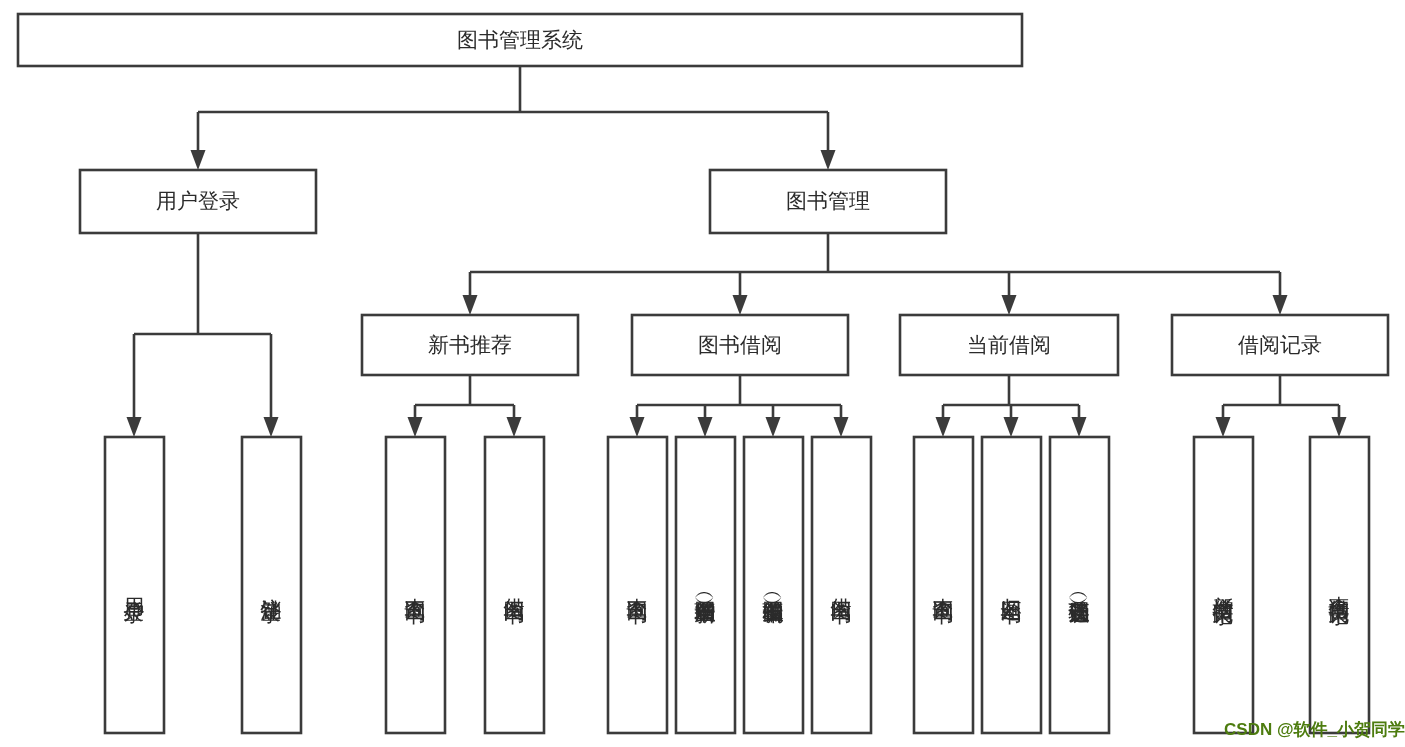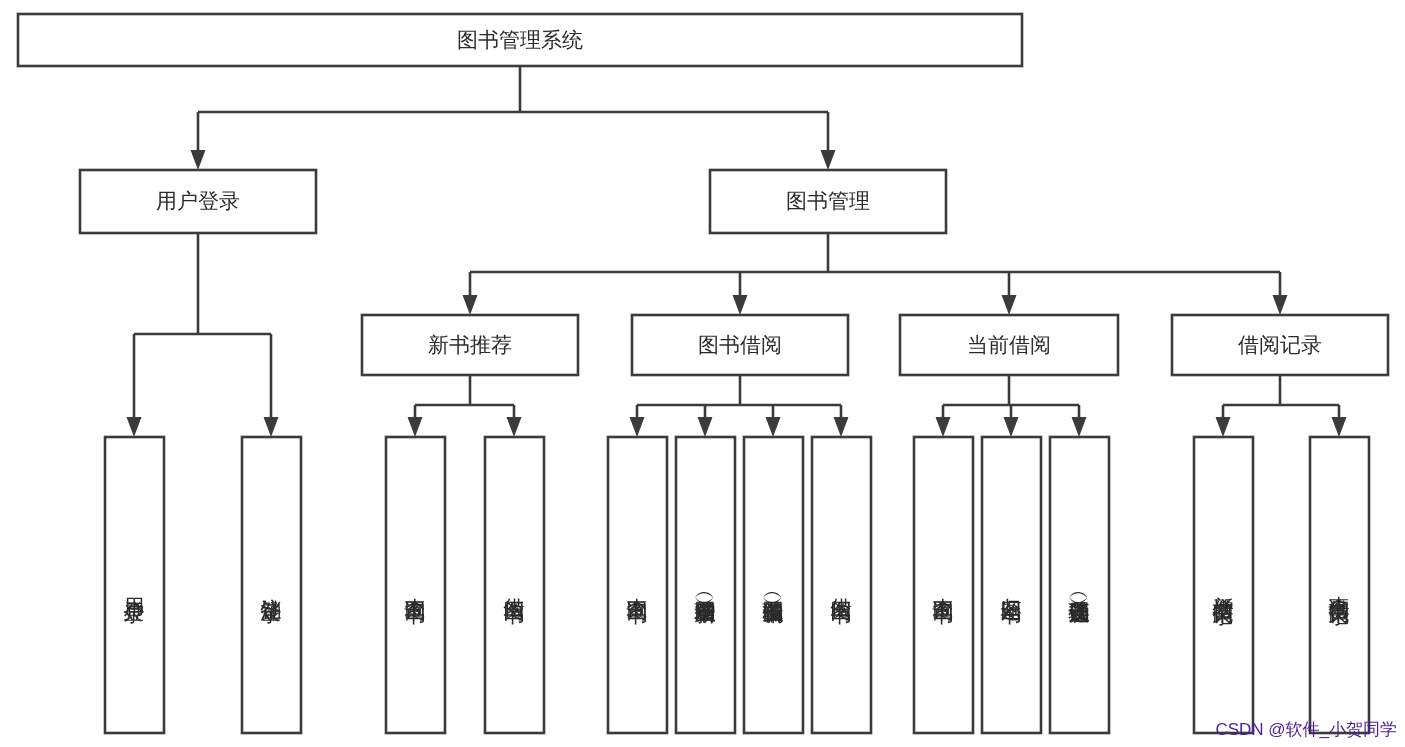--- a/index.html
+++ b/index.html
@@ -64,27 +64,28 @@
     font-family: "Liberation Sans", "DejaVu Sans", sans-serif;
     font-size: 21px;
     line-height: 1;
     color: #2b2b2b;
     letter-spacing: 2px;
     white-space: nowrap;
     text-align: center;
   }
   .watermark {
     position: absolute;
-    right: 8px;
+    right: 0;
     bottom: 6px;
     font-family: "Liberation Sans", "DejaVu Sans", sans-serif;
     font-size: 17px;
-    color: #4c1d95;
+    color: #4d7c0f;
     white-space: nowrap;
     user-select: none;
+    font-weight: bold;
   }
 </style>
 </head>
 <body>
 
 <div id="diagram-root">
 
   <svg class="diagram-svg" id="diagram-svg" viewBox="0 0 1405 747" xmlns="http://www.w3.org/2000/svg">
     <g id="connectors-layer">
         <line x1="520" y1="66" x2="520" y2="112" class="connector"></line>

